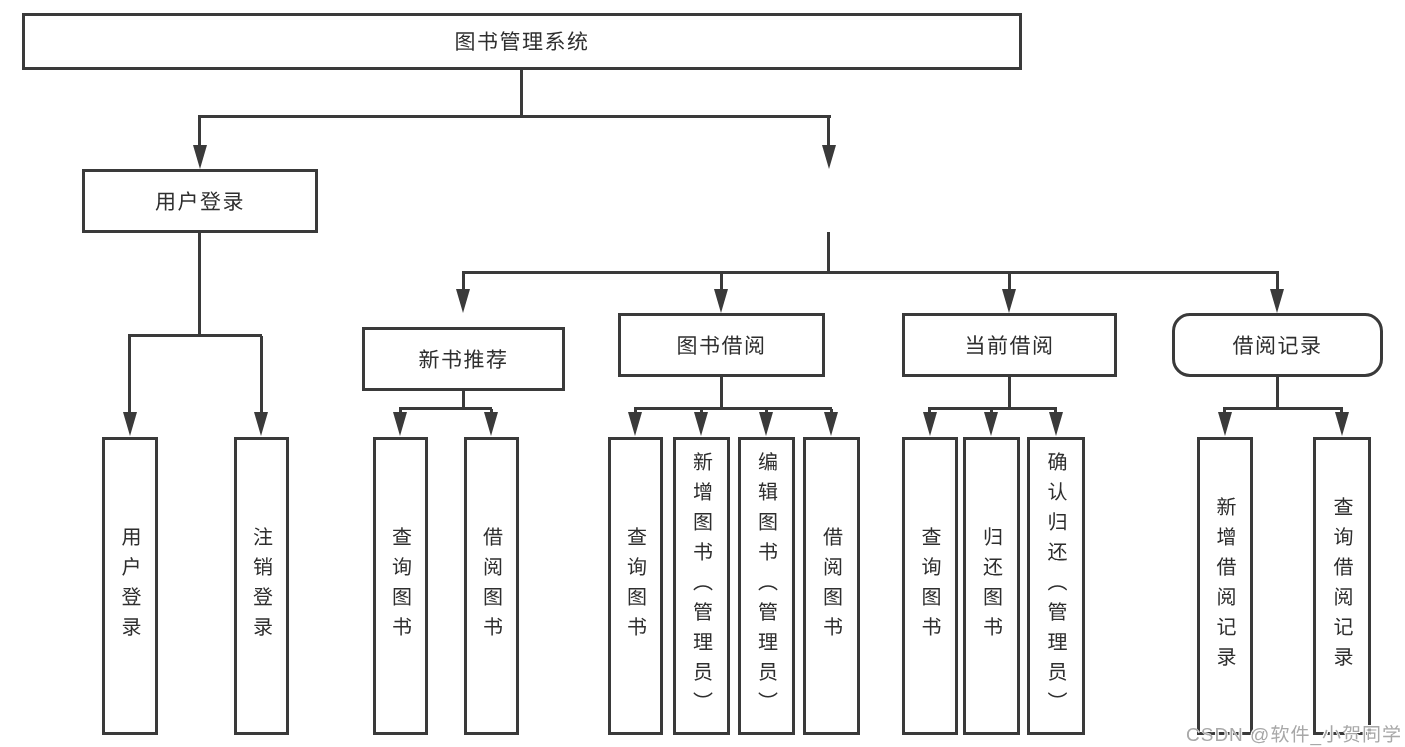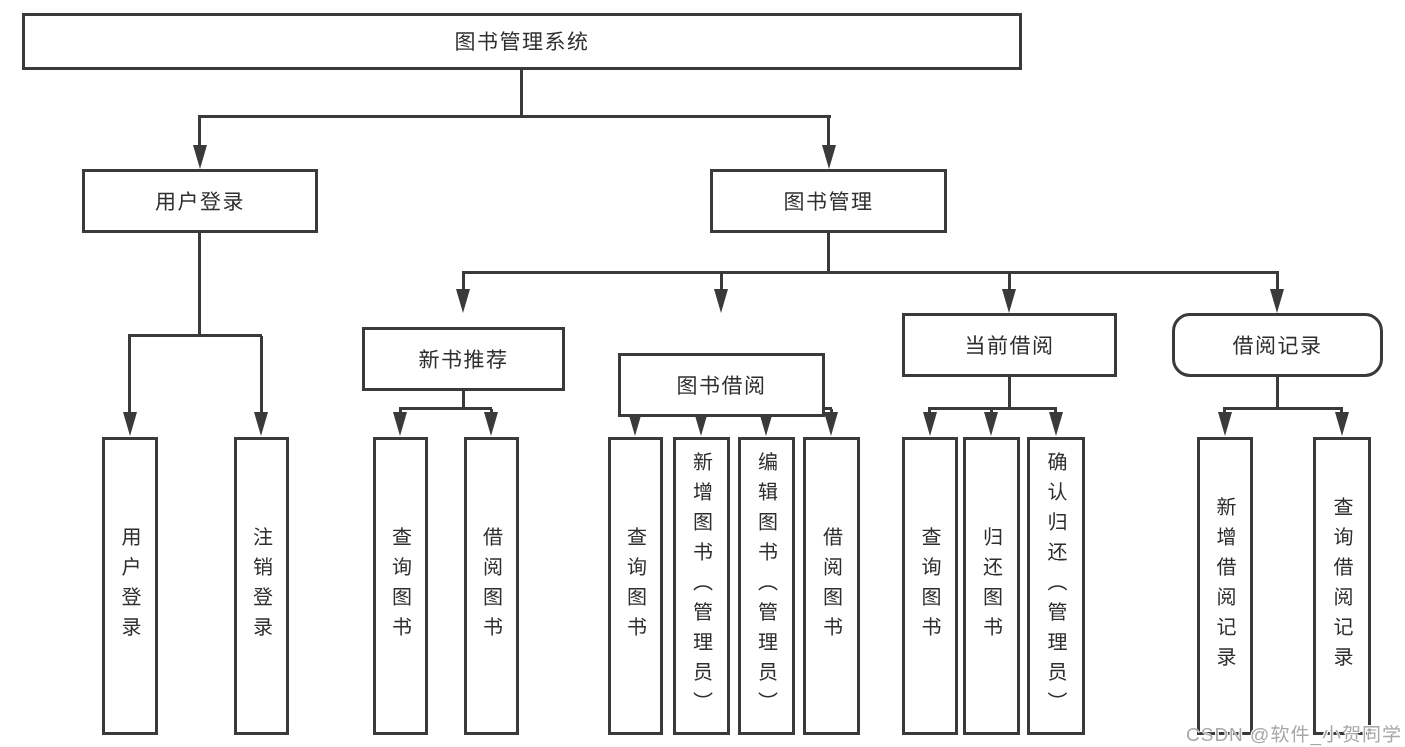--- a/index.html
+++ b/index.html
@@ -77,28 +77,25 @@
 
 <div class="canvas">
 
   <div class="box" style="left:22px;top:13px;width:1000px;height:57px;">
     <span class="hlabel root-label">图书管理系统</span>
   </div>
 
   <div class="box" style="left:82px;top:169px;width:236px;height:64px;">
     <span class="hlabel">用户登录</span>
   </div>
-  <div class="box" style="left:710px;top:169px;width:237px;height:64px;">
-    <span class="hlabel">图书管理</span>
-  </div>
 
   <div class="box" style="left:362px;top:327px;width:203px;height:64px;">
     <span class="hlabel">新书推荐</span>
   </div>
-  <div class="box" style="left:618px;top:313px;width:207px;height:64px;margin-top:40px;">
+  <div class="box" style="left:618px;top:313px;width:207px;height:64px;">
     <span class="hlabel">图书借阅</span>
   </div>
   <div class="box" style="left:902px;top:313px;width:215px;height:64px;align-items:center;">
     <span class="hlabel">当前借阅</span>
   </div>
   <div class="box" style="left:1172px;top:313px;width:211px;height:64px;border-radius:18px;">
     <span class="hlabel">借阅记录</span>
   </div>
 
   <div class="box" style="left:102px;top:437px;width:56px;height:298px;">

